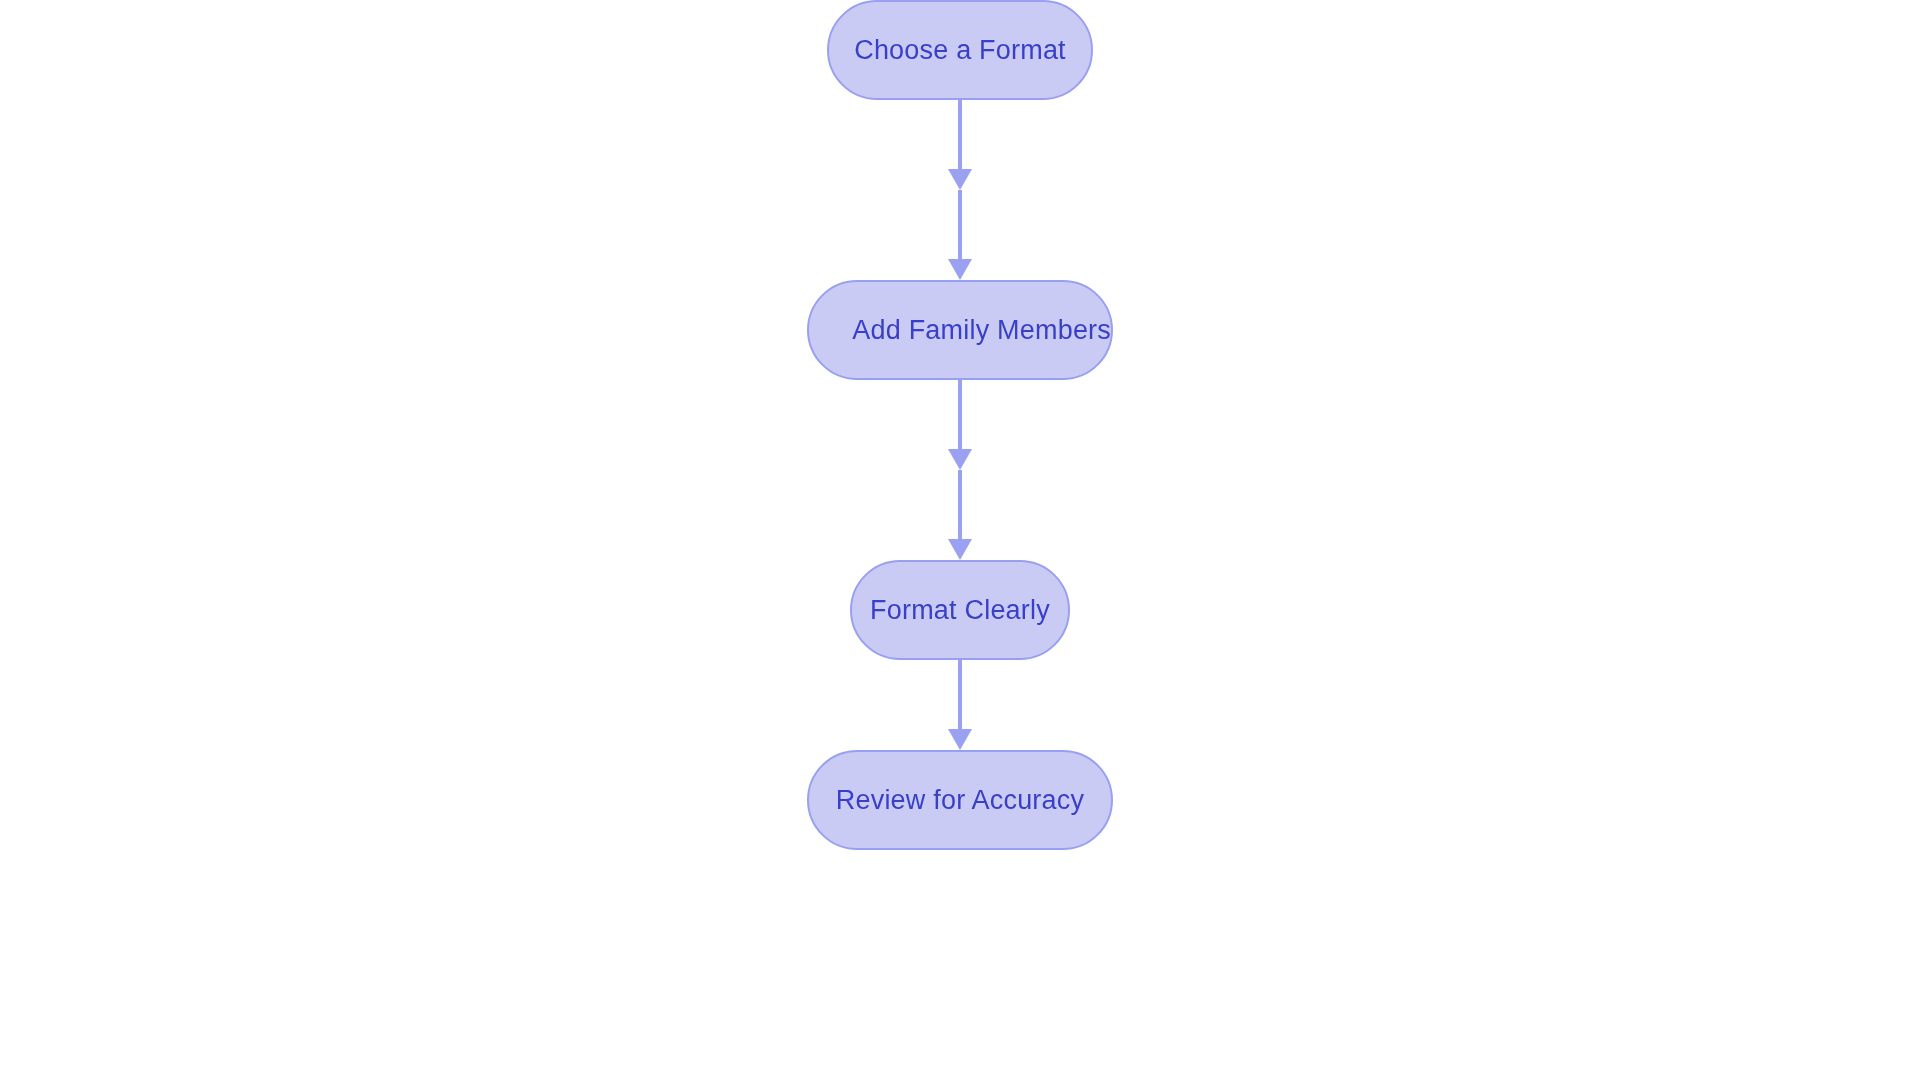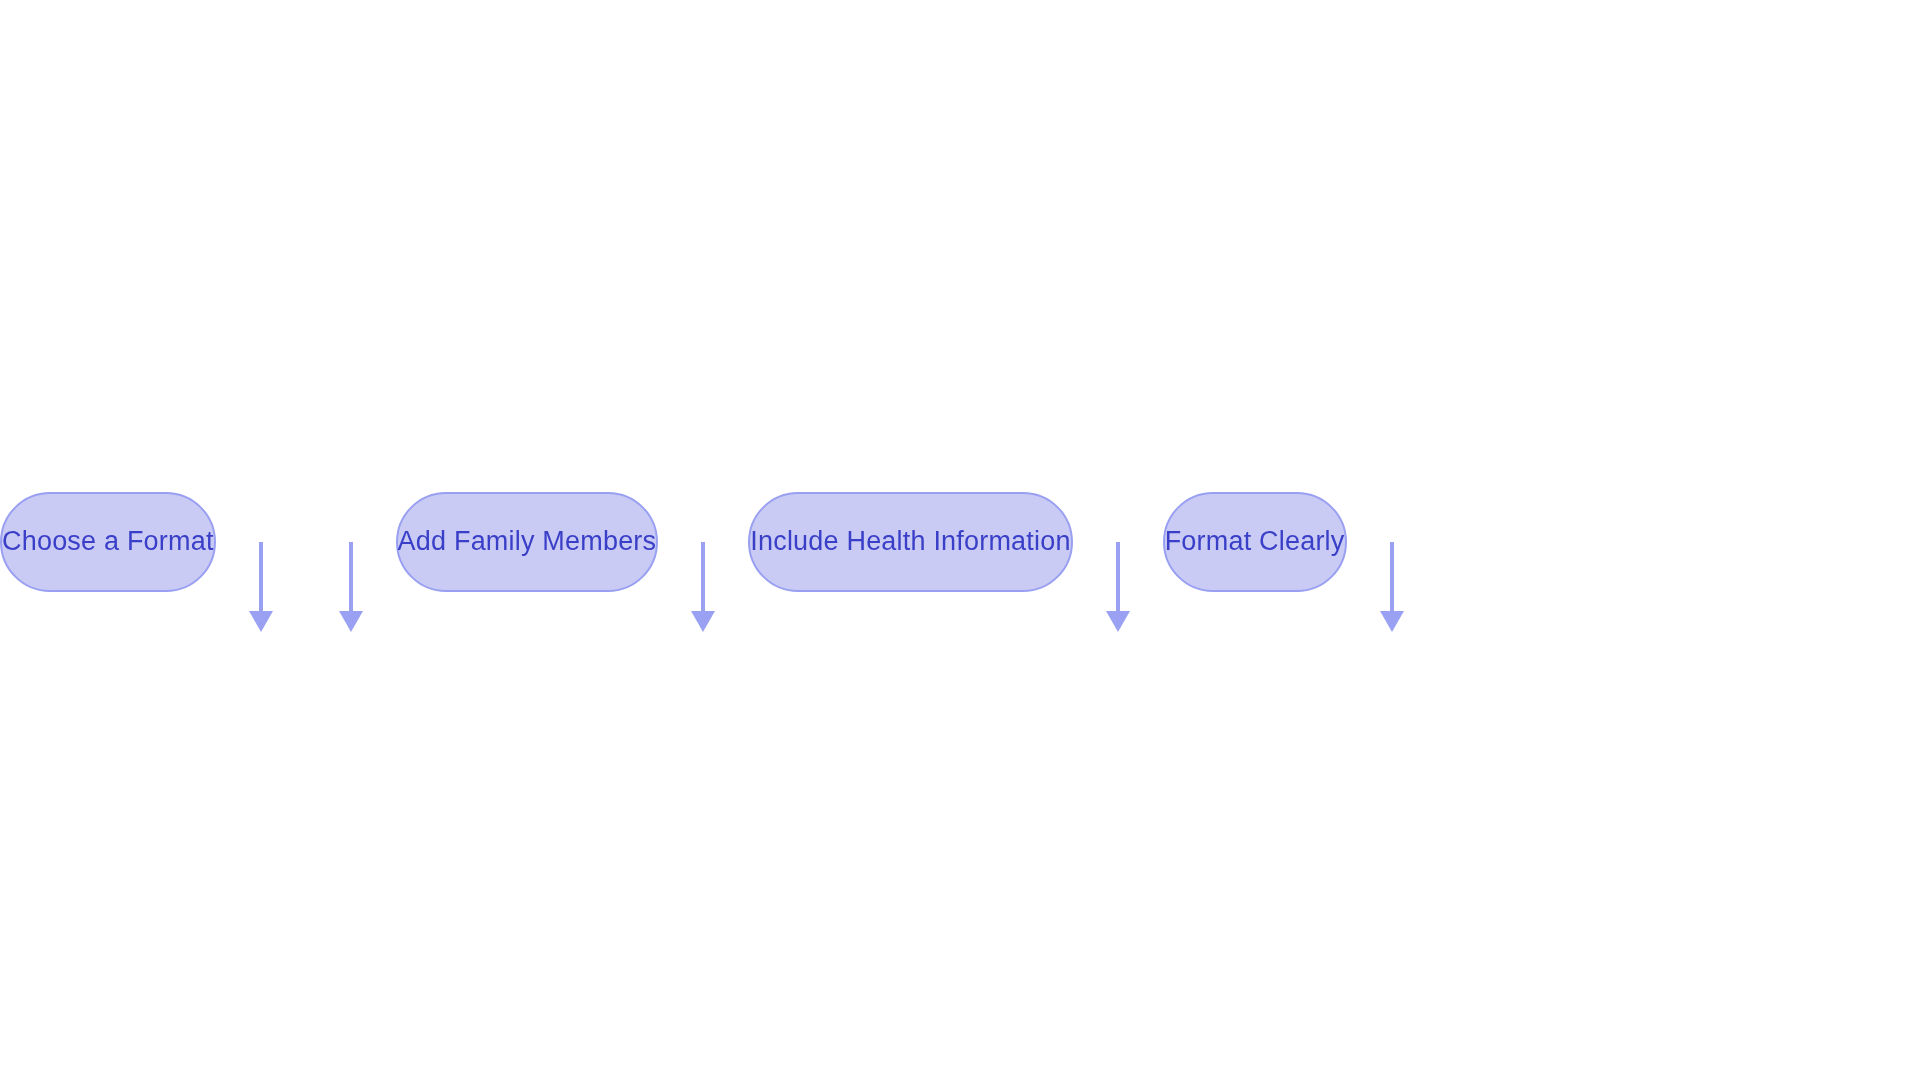--- a/index.html
+++ b/index.html
@@ -6,21 +6,21 @@
     margin: 0;
     padding: 0;
     background: #ffffff;
   }
   .canvas {
     position: relative;
     width: 1920px;
     height: 1083px;
     background: var(--background, #ffffff);
     display: flex;
-    flex-direction: row;
+    flex-direction: column;
     align-items: center;
     box-sizing: border-box;
     overflow: hidden;
     font-family: "Liberation Sans", "DejaVu Sans", sans-serif;
   }
   .node {
     height: 100px;
     flex: 0 0 100px;
     border-radius: 50px;
     background: var(--node-fill, #c9cbf5);
@@ -91,32 +91,32 @@
 
   <div class="node w3">
     <span class="node-label">Add Family Members</span>
   </div>
 
   <div class="arrow">
     <div class="shaft"></div>
     <div class="head"></div>
   </div>
 
-  <div class="node w4">
-    <span class="node-label">Include Health Information</span>
-  </div>
 
   <div class="arrow">
     <div class="shaft"></div>
     <div class="head"></div>
   </div>
 
   <div class="node w5">
     <span class="node-label">Format Clearly</span>
   </div>
 
   <div class="arrow">
     <div class="shaft"></div>
     <div class="head"></div>
   </div>
 
+  <div class="node w6">
+    <span class="node-label">Review for Accuracy</span>
+  </div>
 
 </div>
 
 </body></html>

